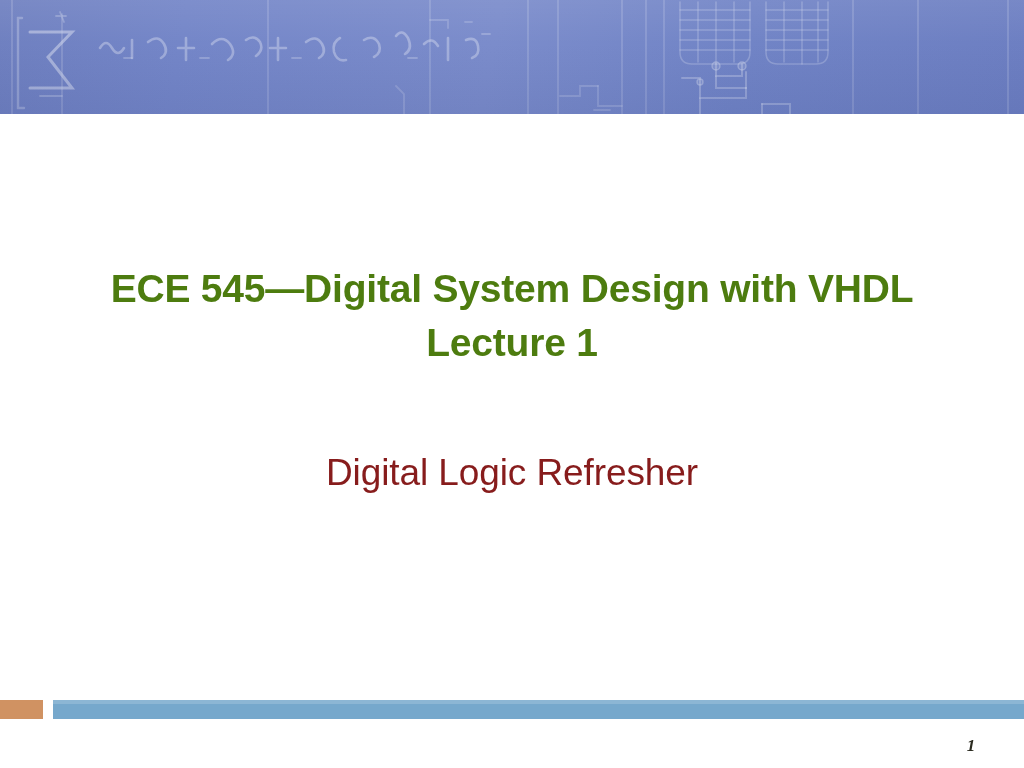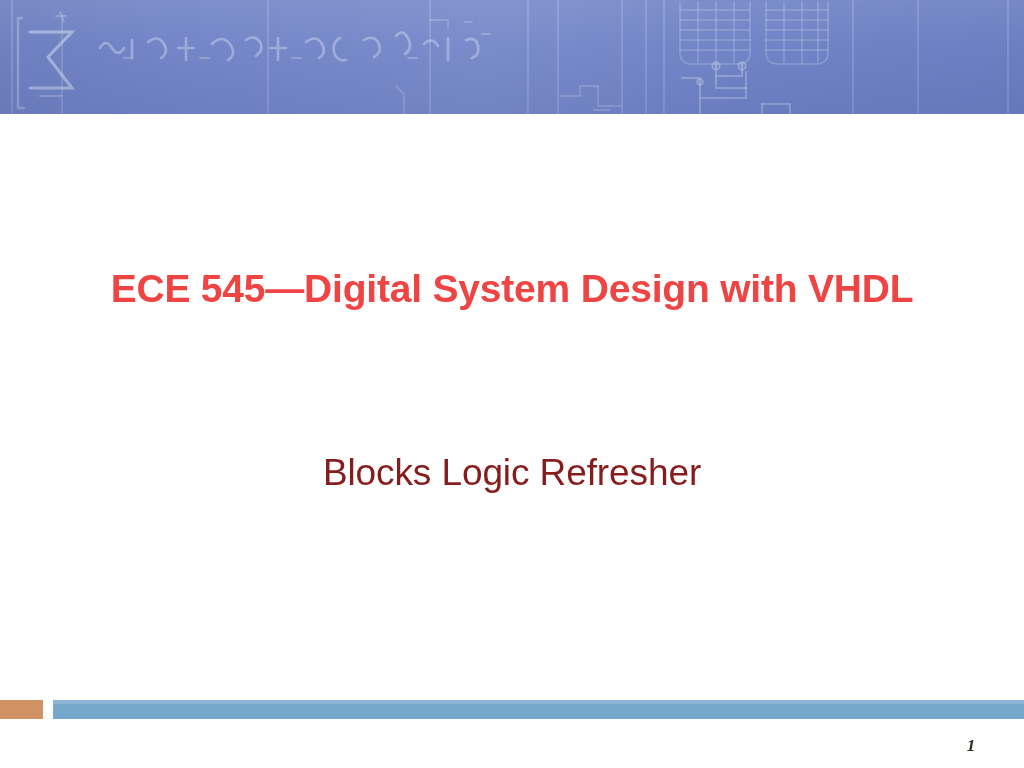--- a/index.html
+++ b/index.html
@@ -52,21 +52,21 @@
 
   
   .title-block {
     position: absolute;
     left: 62px;
     top: 262px;
     width: 900px;
     text-align: center;
   }
   .title-line {
-    color: #ef4444;
+    color: #4d7c0f;
     font-family: "Liberation Sans", sans-serif;
     font-weight: bold;
     font-size: 39px;
     line-height: 54px;
     letter-spacing: -0.2px;
     white-space: nowrap;
   }
 
   
   .subtitle-block {
@@ -235,24 +235,25 @@
           <path d="M594 110 L610 110"></path>
         </g>
       </g>
     </svg>
 
     <div class="banner-shade"></div>
   </div>
 
   <div class="title-block">
     <div class="title-line">ECE 545—Digital System Design with VHDL</div>
+    <div class="title-line">Lecture 1</div>
   </div>
 
   <div class="subtitle-block">
-    <div class="subtitle-line">Blocks Logic Refresher</div>
+    <div class="subtitle-line">Digital Logic Refresher</div>
   </div>
 
   <div class="footer-accent"></div>
   <div class="footer-bar">
     <div class="footer-bar-hl"></div>
   </div>
 
   <div class="slide-number">1</div>
 
 </div>

